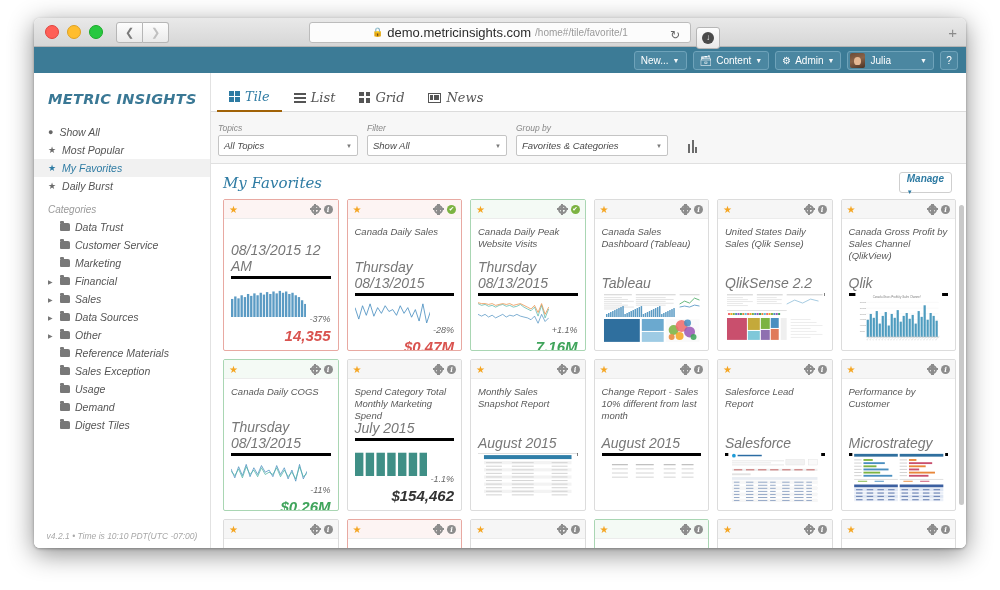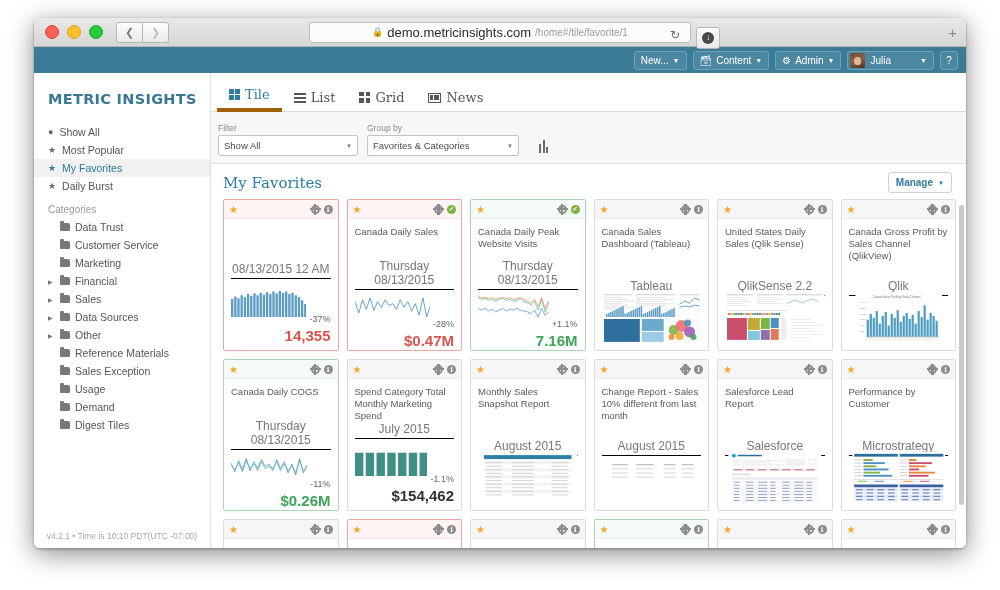--- a/index.html
+++ b/index.html
@@ -63,21 +63,21 @@
   .tbtn .caret{font-size:7px;opacity:.95;}
   .tbtn.user{padding-left:2px;gap:5px;}
   .avatar{width:15px;height:15px;border-radius:2px;overflow:hidden;flex:0 0 auto;
     background:linear-gradient(160deg,#6b4a36 0%,#8a6348 45%,#4a3326 100%);position:relative;}
   .avatar:after{content:"";position:absolute;left:4px;top:4px;width:7px;height:8px;
     border-radius:50% 50% 45% 45%;background:#e4b793;}
   .tbtn.user .caret{margin-left:24px;}
   .helpbtn{width:16px;height:17px;justify-content:center;padding:0;}
 
   
-  #page{display:flex;height:476px;background:#ffffff;}
+  #page{display:flex;height:476px;background:#ffffff;font-style:italic;}
 
   
   #sidebar{width:176px;flex:0 0 176px;background:#ffffff;border-right:1px solid #e2e2e2;
     position:relative;}
   #logo{padding:18px 0 16px 14px;color:#3a7895;font-size:14.5px;font-weight:bold;
     letter-spacing:.3px;font-family:"DejaVu Sans",sans-serif;}
   .side-row{display:flex;align-items:center;gap:6px;padding:3px 10px 3px 14px;
     font-size:10.5px;color:#555;}
   .side-row.head{color:#9a9a9a;font-size:10px;padding-top:9px;padding-bottom:3px;}
   .side-row.active{background:#f1f1f1;color:#2e7ba3;}
@@ -93,21 +93,21 @@
   .cat-row{padding-left:14px;gap:5px;}
   #footer-version{position:absolute;bottom:8px;left:0;width:100%;text-align:center;
     font-size:8.5px;color:#a8a8a8;}
 
   
   #main{flex:1;display:flex;flex-direction:column;min-width:0;background:#fff;}
   #tabs{display:flex;align-items:flex-end;height:30px;border-bottom:1px solid #dcdcdc;
     background:#ffffff;padding-left:6px;padding-top:8px;}
   .tab{display:flex;align-items:center;gap:5px;padding:4px 12px 6px;font-size:13px;
     color:#555;font-family:"DejaVu Serif","Liberation Serif",serif;}
-  .tab.active{color:#2e7ba3;border-bottom:4px solid #a16207;margin-bottom:-1px;}
+  .tab.active{color:#2e7ba3;border-bottom:2px solid #a16207;margin-bottom:-1px;}
   .ticon{display:inline-block;}
   .ic-tile{width:11px;height:11px;display:grid;grid-template-columns:1fr 1fr;
     grid-template-rows:1fr 1fr;gap:1.5px;}
   .ic-tile i{background:#2e7ba3;display:block;}
   .ic-list{width:12px;height:10px;display:flex;flex-direction:column;justify-content:space-between;}
   .ic-list i{height:2px;background:#555;display:block;}
   .ic-grid{width:11px;height:11px;display:grid;grid-template-columns:5px 4px;
     grid-template-rows:4px 5px;gap:1.5px;}
   .ic-grid i{background:#555;display:block;}
   .ic-news{width:13px;height:10px;border:1.5px solid #555;display:flex;align-items:center;
@@ -131,22 +131,22 @@
     flex:0 0 auto;}
   .s-glass:after{content:"";position:absolute;right:-3px;bottom:-2px;width:4px;height:1.4px;
     background:#3c7b96;transform:rotate(45deg);}
   .sortbtn{width:14px;height:14px;margin-bottom:3px;display:flex;align-items:flex-end;gap:1.5px;}
   .sortbtn i{width:2px;background:#6b6b6b;display:block;}
 
   #titlerow{display:flex;align-items:center;justify-content:space-between;
     padding:8px 14px 6px 12px;}
   #pagetitle{font-size:15px;color:#2e7ba3;font-family:"DejaVu Serif","Liberation Serif",serif;}
   #managebtn{height:19px;border:1px solid #cfcfcf;border-radius:3px;background:#fff;
-    display:flex;align-items:center;gap:5px;padding:0 7px;font-size:10px;color:#2e7ba3;
-    font-weight:bold;}
+    display:flex;gap:5px;padding:0 7px;font-size:10px;color:#2e7ba3;
+    font-weight:bold;flex-direction:column;}
   #managebtn .caret{font-size:6px;}
 
   
   #tilewrap{flex:1;overflow:hidden;position:relative;padding:0 10px 0 12px;}
   #tiles{display:grid;grid-template-columns:repeat(6,1fr);gap:8px;}
   .tile{background:#fff;border:1px solid #dcdcdc;border-radius:2px;height:150px;
     display:flex;flex-direction:column;overflow:hidden;}
   .tile.alert{border-color:#e8a9a2;}
   .tile.ok{border-color:#a9d6b3;}
   .tile-head{height:18px;background:#f6f6f6;border-bottom:1px solid #ececec;
@@ -158,22 +158,22 @@
   .gear{width:9px;height:9px;border-radius:50%;border:2px solid #8c8c8c;position:relative;box-sizing:border-box;}
   .gear:before,.gear:after{content:"";position:absolute;background:#8c8c8c;}
   .gear:before{width:11px;height:2.4px;left:-3px;top:1.3px;}
   .gear:after{width:2.4px;height:11px;top:-3px;left:1.3px;}
   .badge{width:9px;height:9px;border-radius:50%;display:flex;align-items:center;
     justify-content:center;font-size:7px;color:#fff;font-weight:bold;line-height:1;}
   .badge.info{background:#8c8c8c;font-family:"DejaVu Serif",serif;}
   .badge.check{background:#7cb342;font-size:6.5px;}
   .tile-body{flex:1;padding:7px 7px 6px;display:flex;flex-direction:column;min-height:0;}
   .t-name{font-size:9.5px;color:#5a5a5a;line-height:1.28;min-height:33px;}
-  .t-date{font-size:12px;color:#777;padding-bottom:2px;border-bottom:1px solid #000000;
-    margin-top:auto;text-align:center;}
+  .t-date{font-size:14px;color:#777;padding-bottom:2px;border-bottom:3px solid #000000;
+    margin-top:auto;}
   .t-viz{height:44px;display:flex;align-items:flex-end;gap:3px;padding-top:4px;}
   .t-pct{font-size:9px;color:#666;white-space:nowrap;padding-bottom:3px;}
   .t-val{text-align:right;font-size:15px;font-weight:bold;line-height:1.1;padding-top:1px;}
   .t-val.down{color:#d9534f;}
   .t-val.up{color:#3fa45b;}
   .t-val.neutral{color:#333;}
   .spark{flex:1;height:38px;min-width:0;}
   .thumb{flex:1;height:52px;min-width:0;display:flex;align-items:flex-start;
     justify-content:center;padding-top:3px;}
   .thumb svg{width:100%;height:100%;}
@@ -357,20 +357,27 @@
         <div class="tab">
           <span class="ticon ic-news">
               <i></i>
               <i></i>
             </span>
           <span>News</span>
         </div>
       </div>
 
       <div id="filterbar">
+        <div class="fld">
+          <label>Topics</label>
+          <div class="select">
+            <span>All Topics</span>
+            <span class="caret">▼</span>
+          </div>
+        </div>
         <div class="fld">
           <label>Filter</label>
           <div class="select">
             <span>Show All</span>
             <span class="caret">▼</span>
           </div>
         </div>
         <div class="fld">
           <label>Group by</label>
           <div class="select wide">

